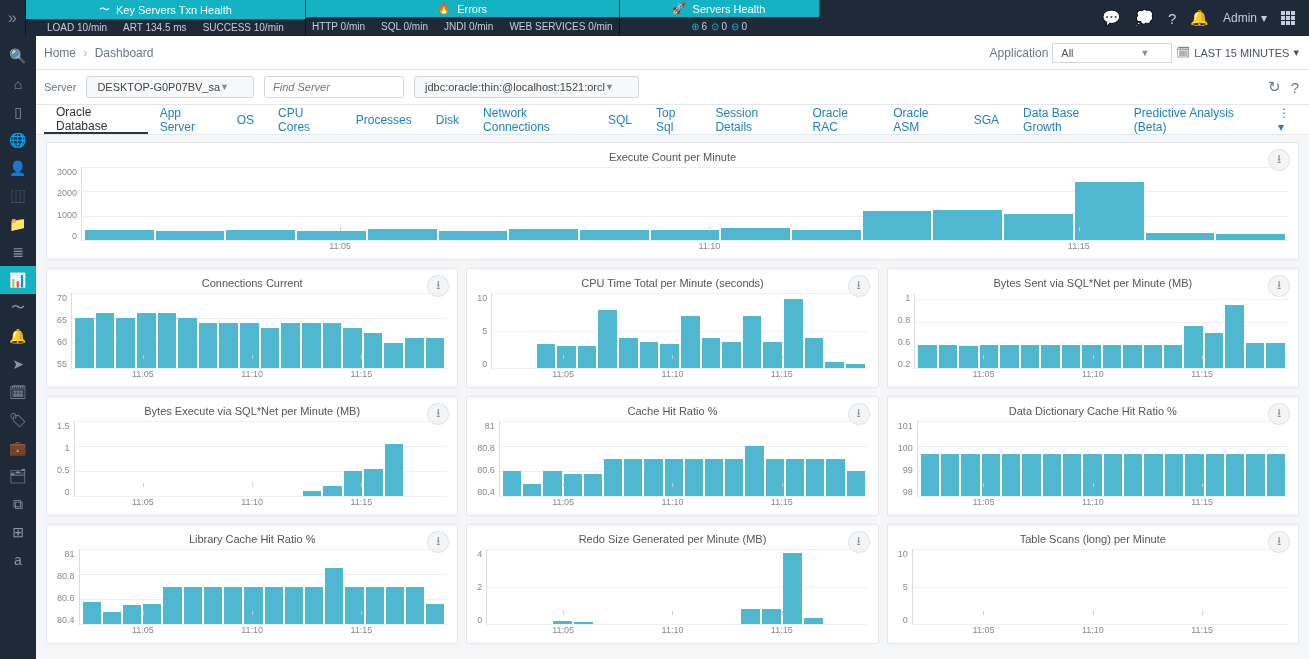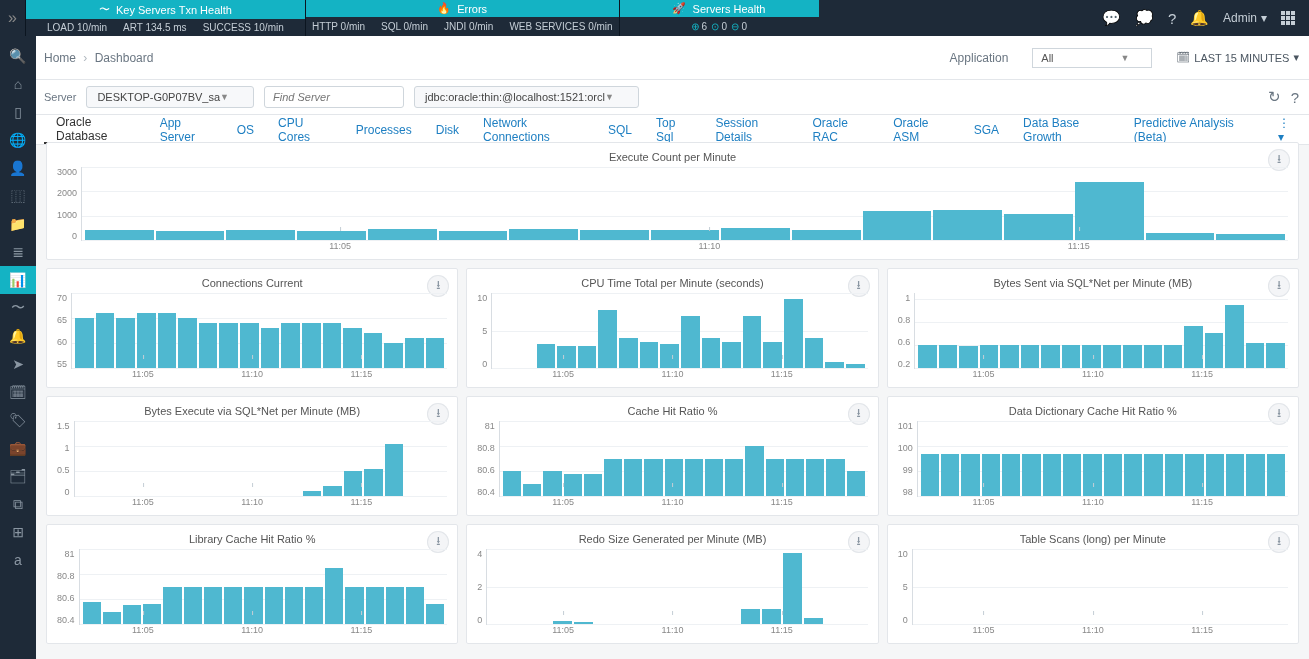--- a/index.html
+++ b/index.html
@@ -16,24 +16,24 @@
 .hb-title { background: #14b3c4; font-size: 11px; padding: 2px 0; display:flex; align-items:center; justify-content:center; gap:6px; }
 .hb-body { background: #1e2a38; font-size: 10px; padding: 2px 0; color: #c5ced6; flex:1; display:flex; align-items:center; justify-content:center; gap:4px; }
 .hb-body .seg { margin: 0 6px; }
 .srv-icon { display:inline-flex; align-items:center; gap:2px; }
 .top-right { margin-left: auto; display: flex; align-items: center; gap: 14px; padding: 0 14px; color: #c5ced6; }
 .top-right .ico { font-size: 15px; cursor:pointer; }
 .admin { display:flex; align-items:center; gap:4px; cursor:pointer; }
 .grid-ico { display:grid; grid-template-columns: repeat(3, 4px); grid-template-rows: repeat(3, 4px); gap:1px; cursor:pointer; }
 .grid-ico span { background:#c5ced6; width:4px; height:4px; }
 
-.crumbbar { display:flex; align-items:center; background:#fff; border-bottom:1px solid #e3e6ea; height:44px; padding:0 10px 0 44px; }
+.crumbbar { display:flex; align-items:center; background:#fff; border-bottom:1px solid #e3e6ea; height:34px; padding:0 10px 0 44px; }
 .crumbs { color:#6a7682; font-size:12px; }
 .crumbs .sep { margin:0 4px; color:#b0b8bf; }
-.crumbbar .right { margin-left:auto; display:flex; align-items:center; gap:24px; }
+.crumbbar .right { margin-left:auto; display:flex; align-items:center; gap:4px; }
 .app-select { border:1px solid #cfd6dc; background:#fff; padding:3px 22px 3px 8px; font-size:11px; color:#555; position:relative; min-width:120px; cursor:pointer; display:inline-flex; align-items:center; justify-content:space-between; }
 .app-select .caret { font-size:9px; color:#888; }
 .timerange { display:flex; align-items:center; gap:4px; color:#4a5560; font-size:11px; cursor:pointer; }
 
 .serverbar { display:flex; align-items:center; background:#fff; padding:6px 10px 6px 44px; gap:10px; border-bottom:1px solid #e3e6ea; }
 .serverbar .lbl { color:#6a7682; font-size:11px; }
 .sel { border:1px solid #cfd6dc; background:#f7f8fa; padding:4px 24px 4px 10px; font-size:11px; color:#444; border-radius:3px; position:relative; cursor:pointer; display:inline-flex; align-items:center; justify-content:space-between; min-width:150px; }
 .sel .caret { font-size:9px; color:#888; }
 .findserver { border:1px solid #cfd6dc; background:#fff; padding:4px 8px; font-size:11px; color:#444; border-radius:3px; width:140px; font-style:italic; }
 .sel.wide { min-width:210px; }

